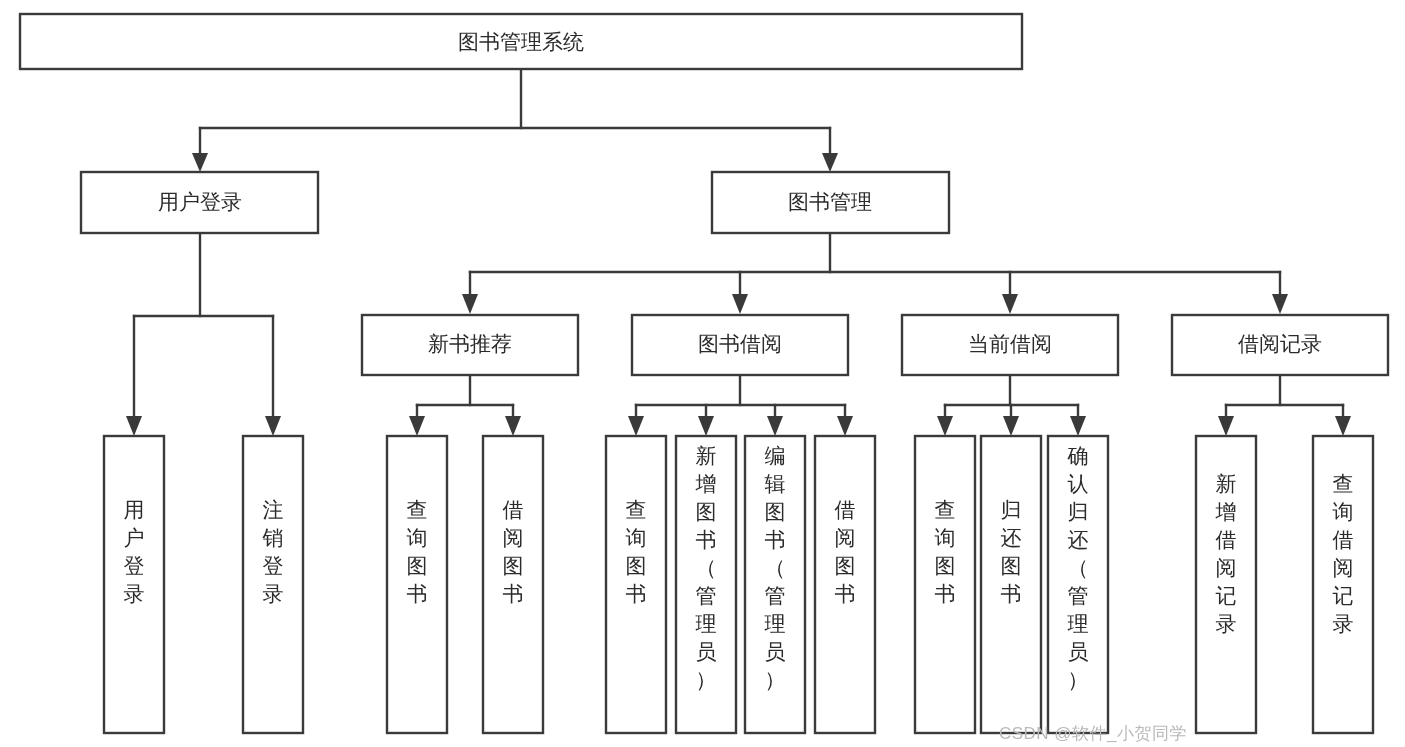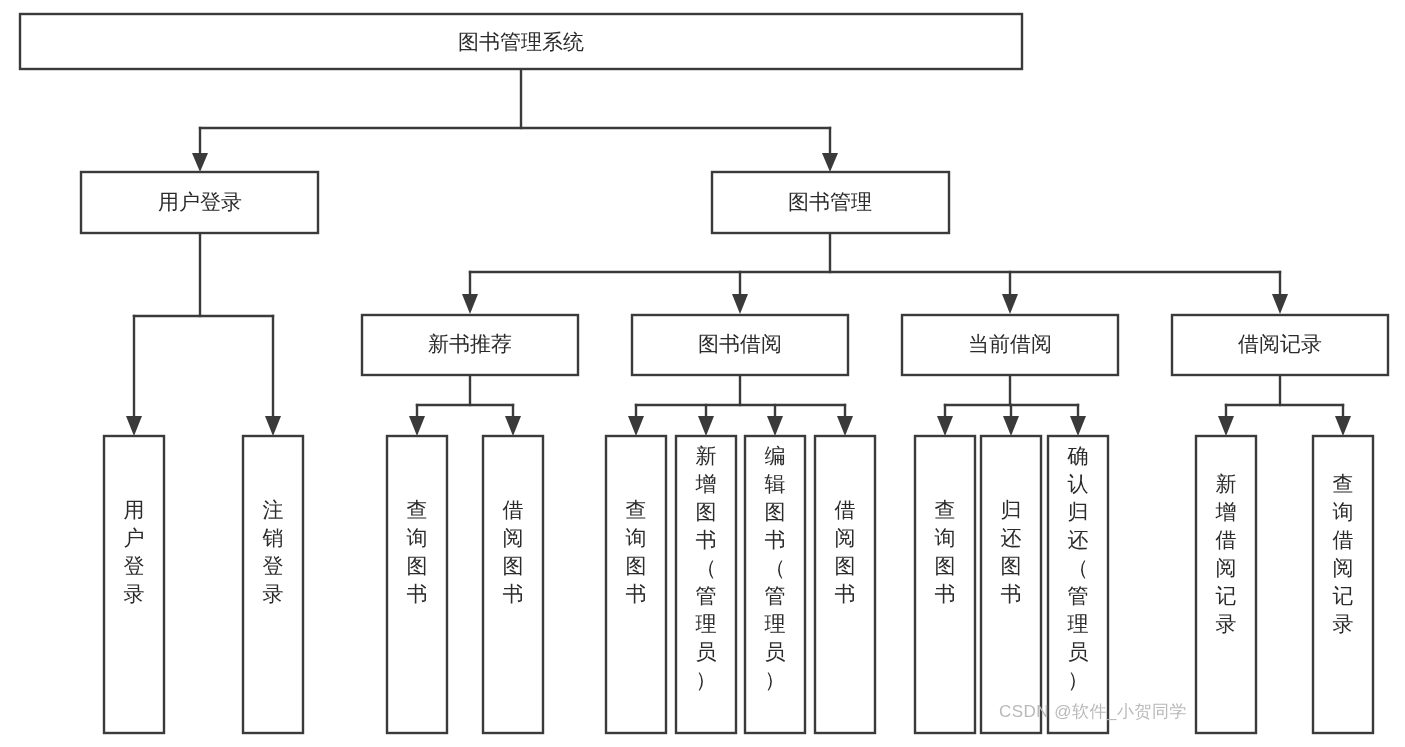--- a/index.html
+++ b/index.html
@@ -50,21 +50,21 @@
   }
   .node-label-v {
     font-family: "Liberation Sans", "DejaVu Sans", sans-serif;
     font-size: 21px;
     fill: #2b2b2b;
     text-anchor: middle;
   }
   .watermark {
     position: absolute;
     right: 8px;
-    bottom: 24px;
+    bottom: 2px;
     font-family: "Liberation Sans", "DejaVu Sans", sans-serif;
     font-size: 17px;
     color: #b9b9b9;
     letter-spacing: 0.5px;
     white-space: nowrap;
     pointer-events: none;
   }
 </style>
 </head>
 <body>

